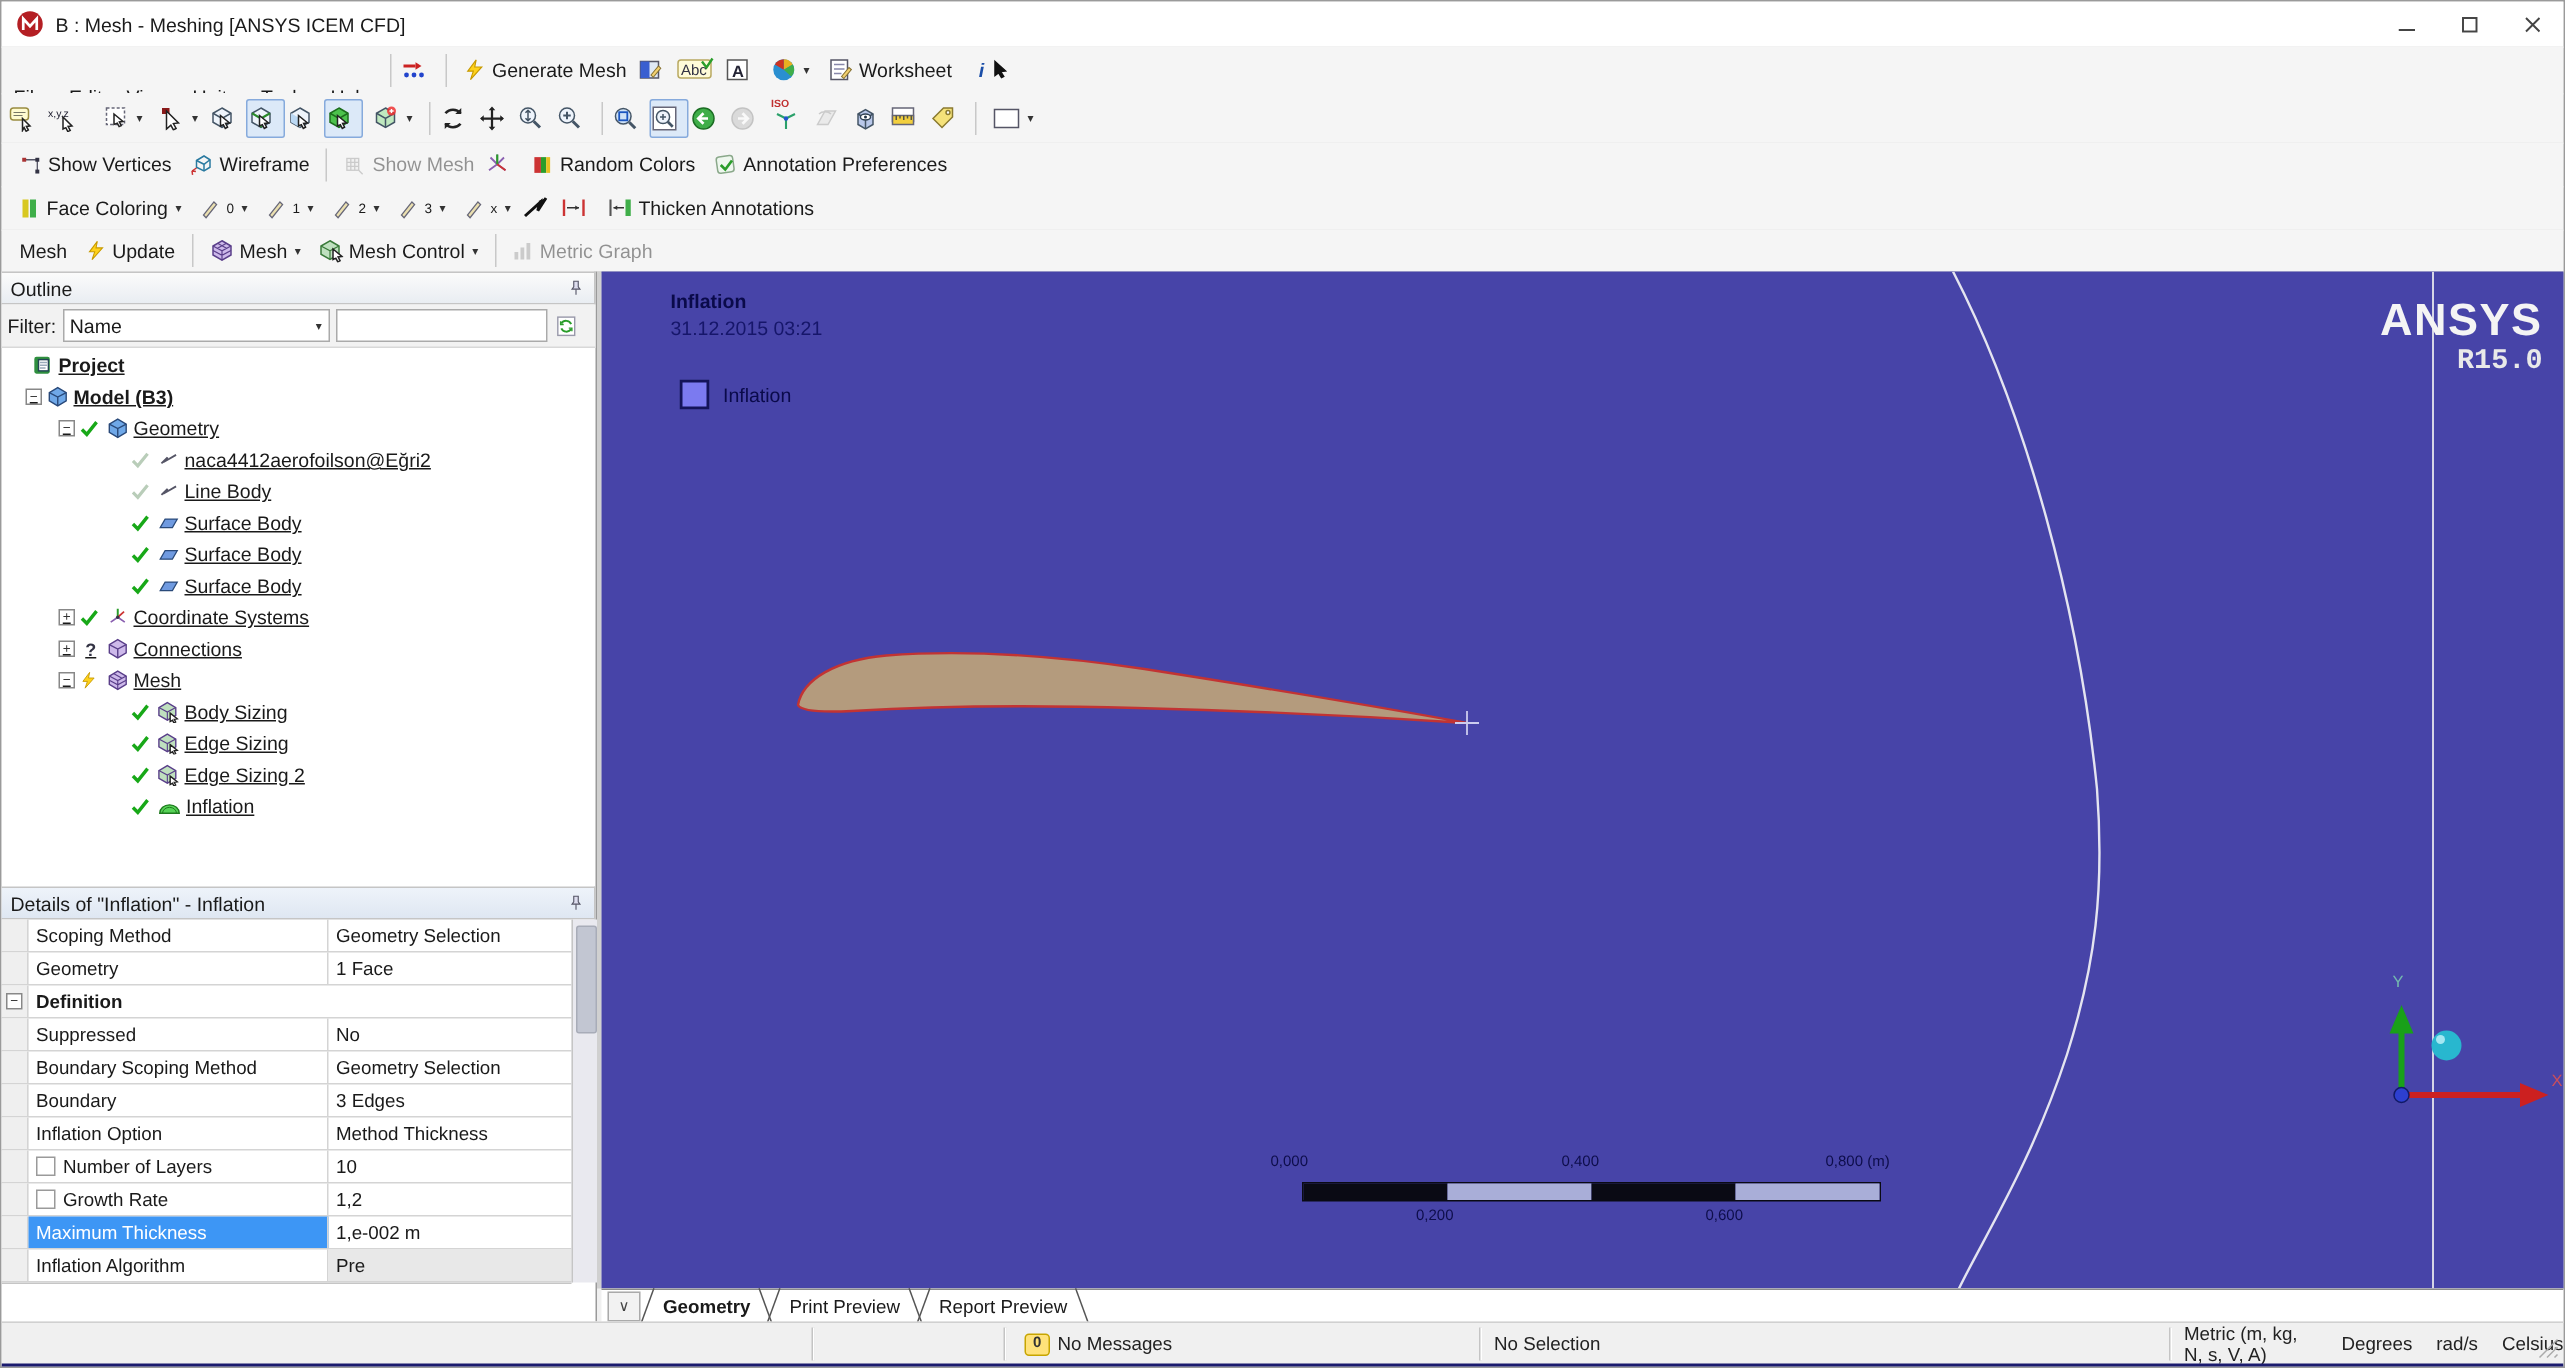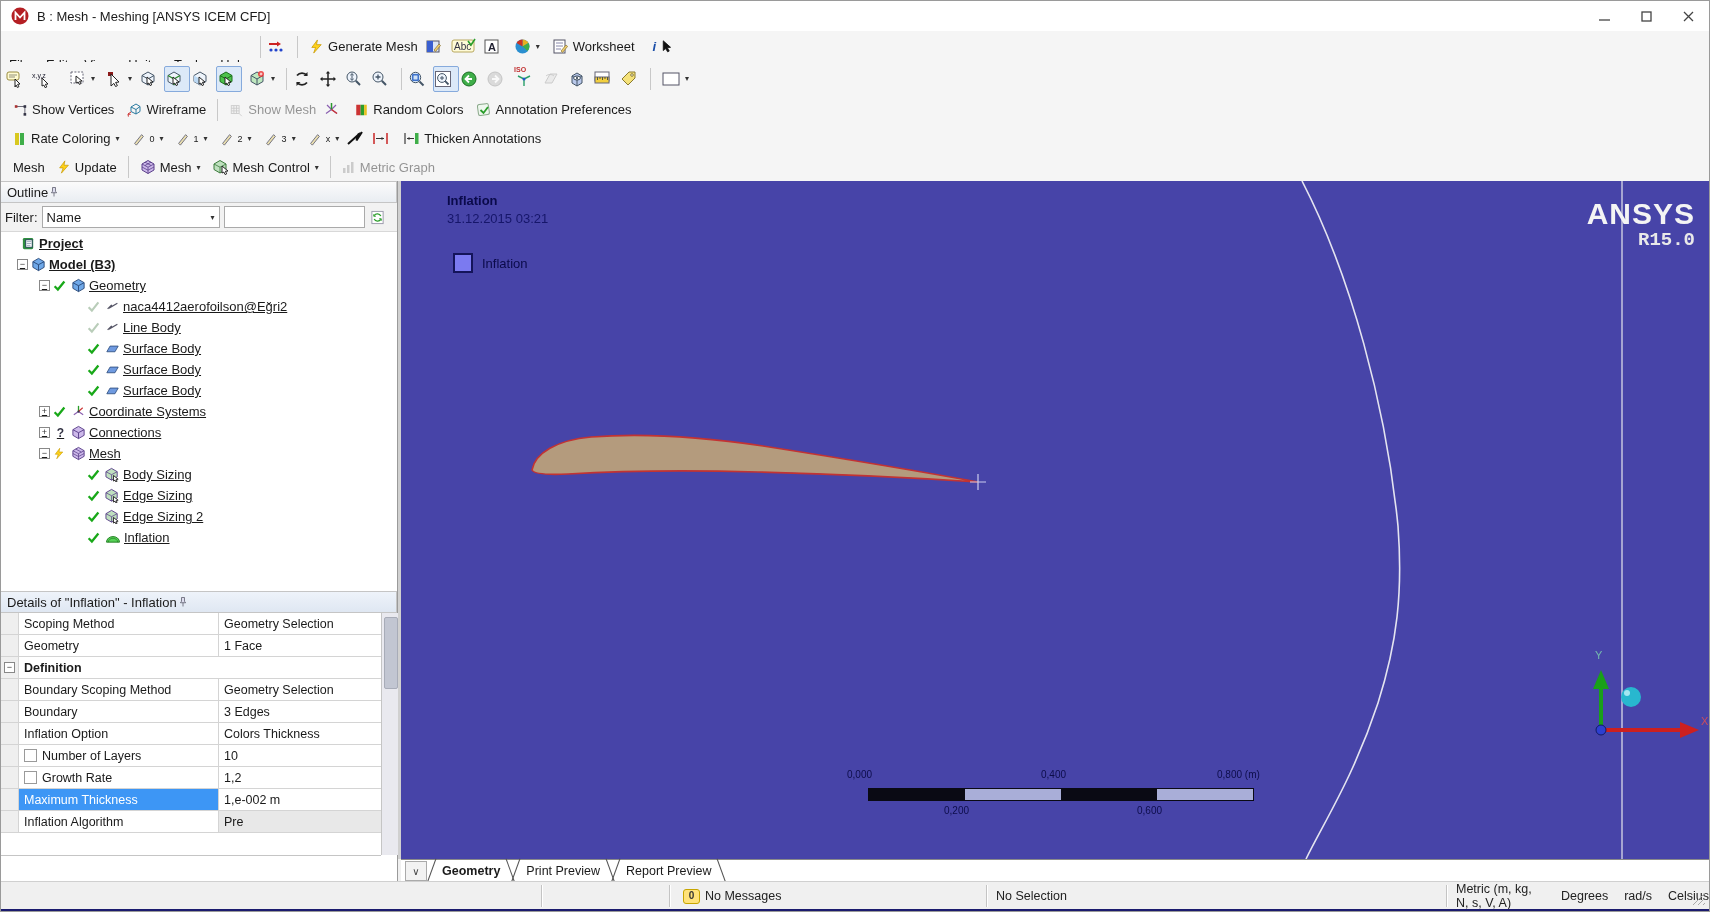--- a/index.html
+++ b/index.html
@@ -17,21 +17,21 @@
   #tb5{left:0;top:152px;right:0;height:28px;background:#f5f5f5;border-bottom:1px solid #c9c9c9;display:flex;align-items:center;font-size:13px;padding-left:6px;}
   .sep{width:1px;height:22px;background:#c8c8c8;margin:0 5px;flex:0 0 1px;}
   .tbtn{display:flex;align-items:center;gap:4px;padding:2px 5px;border:1px solid transparent;border-radius:2px;white-space:nowrap;}
   .tico{display:flex;align-items:center;width:24px;height:24px;border:1px solid transparent;border-radius:2px;}
   .pressed{border:1px solid #86aadc;background:#dce9f8;}
   .grayed{opacity:.45;}
   .car{font-size:8px;color:#333;margin-left:1px;}
   .icn{display:inline-block;vertical-align:middle;line-height:0;}
   
   #leftpanel{left:0;top:180px;width:397px;height:700px;background:#ffffff;border-right:1px solid #9a9a9a;box-sizing:border-box;}
-  .paneh{position:absolute;left:0;right:0;height:22px;background:linear-gradient(#fbfbfb,#e9edf2);border:1px solid #c5c5c5;border-left:none;box-sizing:border-box;display:flex;align-items:center;font-size:13px;padding:0 6px;}
+  .paneh{position:absolute;left:0;right:0;height:22px;background:linear-gradient(#fbfbfb,#e9edf2);border:1px solid #c5c5c5;border-left:none;box-sizing:border-box;display:flex;align-items:center;font-size:13px;padding:0 6px;justify-content:space-between;}
   #filterrow{position:absolute;left:0;top:22px;right:0;height:28px;background:#f2f2f2;border-bottom:1px solid #d8d8d8;display:flex;align-items:center;font-size:13px;padding:0 4px;gap:4px;}
   .combo{width:168px;height:20px;background:#fff;border:1px solid #aaa;display:flex;align-items:center;justify-content:space-between;padding:0 4px;font-size:13px;}
   .finput{flex:1;height:20px;background:#fff;border:1px solid #aaa;}
   #tree{position:absolute;left:0;top:52px;right:0;height:318px;overflow:hidden;font-size:13px;text-decoration:underline;}
   .trow{display:flex;align-items:center;height:21px;gap:3px;white-space:nowrap;}
   .exp{width:11px;height:11px;border:1px solid #888;background:#fff;font-size:9px;line-height:9px;text-align:center;color:#333;flex:0 0 11px;box-sizing:border-box;}
   .bold{font-weight:bold;}
   .chk{width:15px;flex:0 0 15px;}
   #detailshead{top:410px;}
   #dtable{position:absolute;left:0;top:432px;width:380px;height:242px;font-size:12.5px;border-bottom:1px solid #c5c5c5;}
@@ -382,21 +382,21 @@
       <span>Annotation Preferences</span>
     </span>
   </div>
 
   <div id="tb4" class="abs">
     <span class="tbtn">
       <span class="icn"><svg width="14" height="14" viewBox="0 0 14 14">
             <rect x="2" y="1" width="4" height="12" fill="#d8c820"></rect>
             <rect x="7" y="1" width="4" height="12" fill="#3fae49"></rect>
           </svg></span>
-      <span>Rate Coloring</span>
+      <span>Face Coloring</span>
         <span class="car">▾</span>
     </span>
     <span class="tbtn">
         <span class="icn"><svg width="14" height="14" viewBox="0 0 16 16">
             <path d="M3 13 11 3l2 2-8 10z" fill="#eadfb0" stroke="#667"></path>
           </svg></span>
         <span style="font-size:9px">0</span>
         <span class="car">▾</span>
       </span>
     <span class="tbtn">
@@ -692,32 +692,37 @@
         <span class="dval">1 Face</span>
       </div>
       <div class="drow">
         <span class="dgut">
             <span class="exp">−</span>
           </span>
         <span class="dlab bold" style="flex:1;border-right:none">Definition</span>
       </div>
       <div class="drow">
         <span class="dgut"></span>
+        <span class="dlab">Suppressed</span>
+        <span class="dval">No</span>
+      </div>
+      <div class="drow">
+        <span class="dgut"></span>
         <span class="dlab">Boundary Scoping Method</span>
         <span class="dval">Geometry Selection</span>
       </div>
       <div class="drow">
         <span class="dgut"></span>
         <span class="dlab">Boundary</span>
         <span class="dval">3 Edges</span>
       </div>
       <div class="drow">
         <span class="dgut"></span>
         <span class="dlab">Inflation Option</span>
-        <span class="dval">Colors Thickness</span>
+        <span class="dval">Method Thickness</span>
       </div>
       <div class="drow">
         <span class="dgut"></span>
         <span class="dlab">
             <span class="cbx"></span>
             <span>Number of Layers</span>
           </span>
         <span class="dval">10</span>
       </div>
       <div class="drow">

